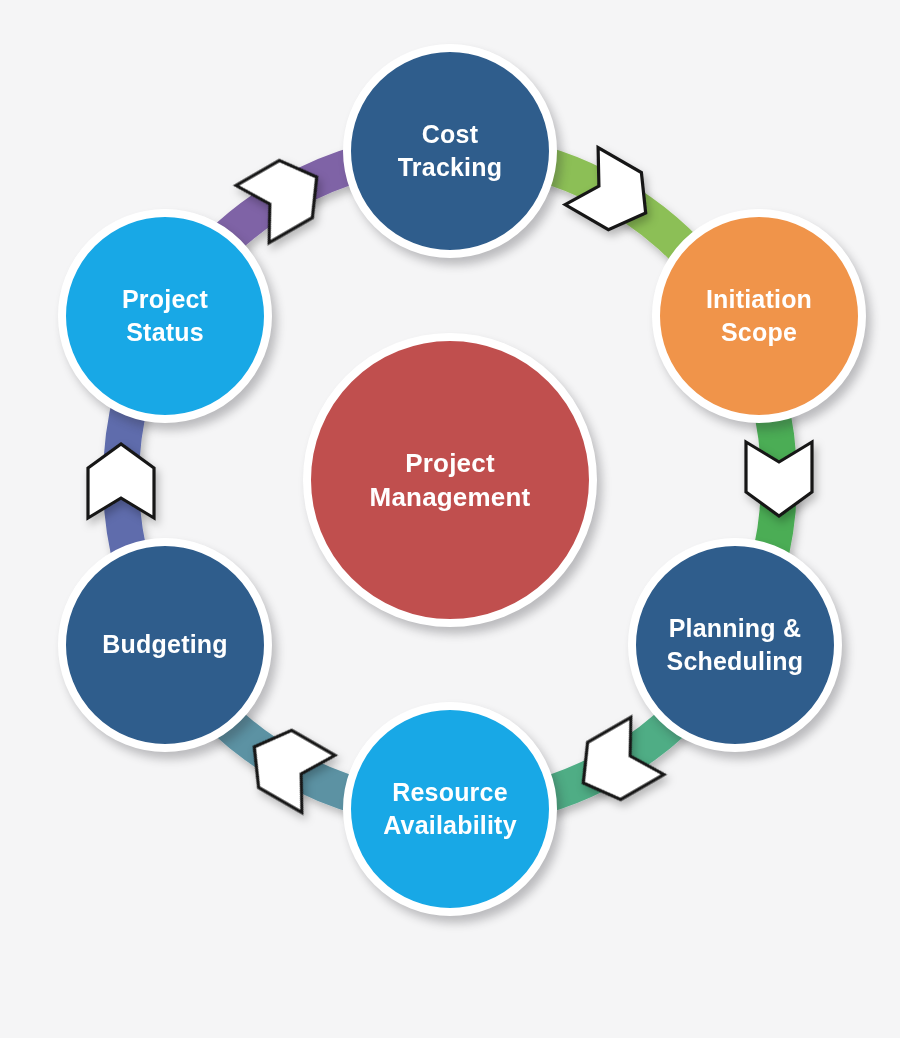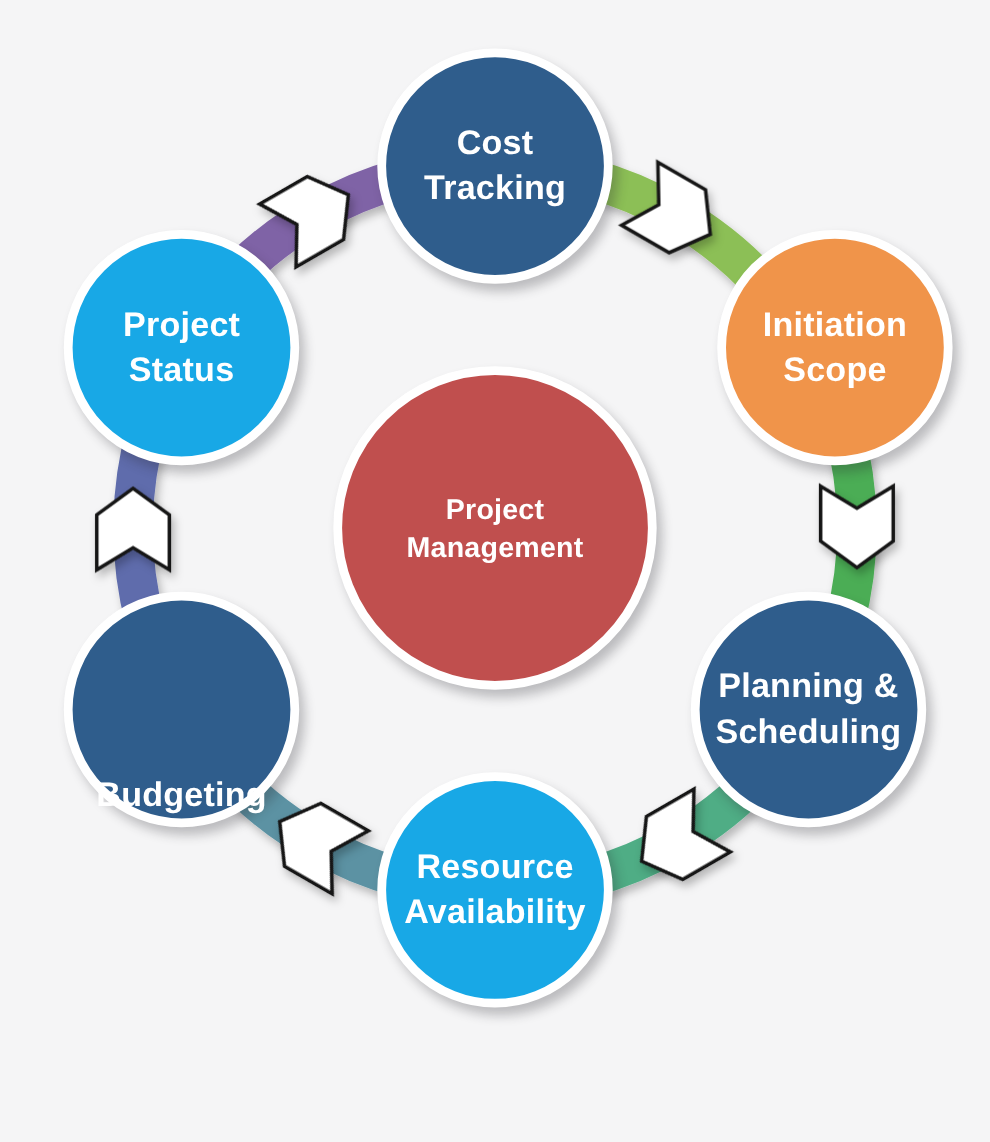--- a/index.html
+++ b/index.html
@@ -8,21 +8,21 @@
     font-family:"Liberation Sans",sans-serif;
   }
   #ring-svg{position:absolute;left:0;top:0;width:900px;height:1038px;}
   .node{
     position:absolute;border-radius:50%;
     border:8px solid #ffffff;box-sizing:content-box;
     display:flex;align-items:center;justify-content:center;
     box-shadow:5px 7px 10px rgba(40,40,48,0.28);
   }
   .node .label{
-    color:#ffffff;font-weight:bold;font-size:31px;line-height:1.32;
+    color:#ffffff;font-weight:bold;font-size:25px;line-height:1.32;
     text-align:center;white-space:pre-line;letter-spacing:0.2px;
   }
   .node.center .label{font-size:26px;}
 </style>
 </head>
 <body style="background: rgb(245, 245, 246);">
 
 <div class="stage" style="background: rgb(245, 245, 246);">
 
   <svg id="ring-svg" viewBox="0 0 900 1038" xmlns="http://www.w3.org/2000/svg">
@@ -79,21 +79,21 @@
   <div class="node" style="width: 198px; height: 198px; border-width: 8px; left: 343px; top: 702px; background: rgb(24, 168, 230);">
     <span class="label">Resource
 Availability</span>
   </div>
 
   <div class="node" style="width: 198px; height: 198px; border-width: 8px; left: 627.922px; top: 537.5px; background: rgb(47, 93, 140);">
     <span class="label">Planning &amp;
 Scheduling</span>
   </div>
 
-  <div class="node" style="width: 198px; height: 198px; border-width: 8px; left: 58.0776px; top: 537.5px; background: rgb(47, 93, 140); align-items: flex-end;">
+  <div class="node" style="width: 198px; height: 198px; border-width: 8px; left: 58.0776px; top: 537.5px; background: rgb(47, 93, 140);">
     <span class="label">Budgeting</span>
   </div>
 
   <div class="node" style="width: 198px; height: 198px; border-width: 8px; left: 58.0776px; top: 208.5px; background: rgb(24, 168, 230);">
     <span class="label">Project
 Status</span>
   </div>
 
 </div>
 

